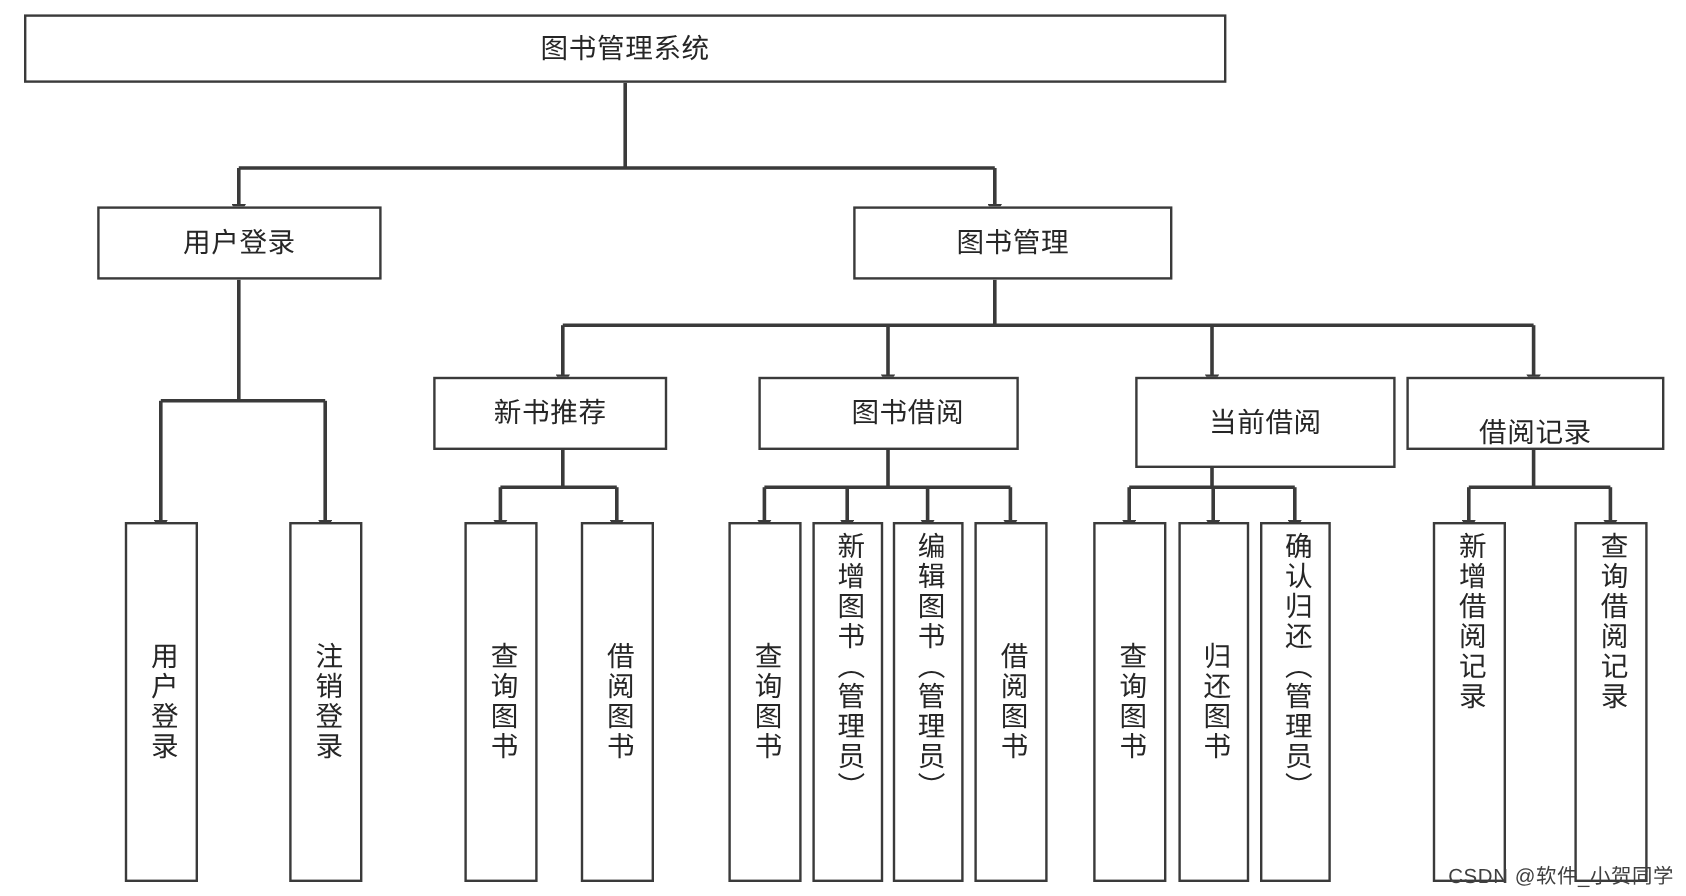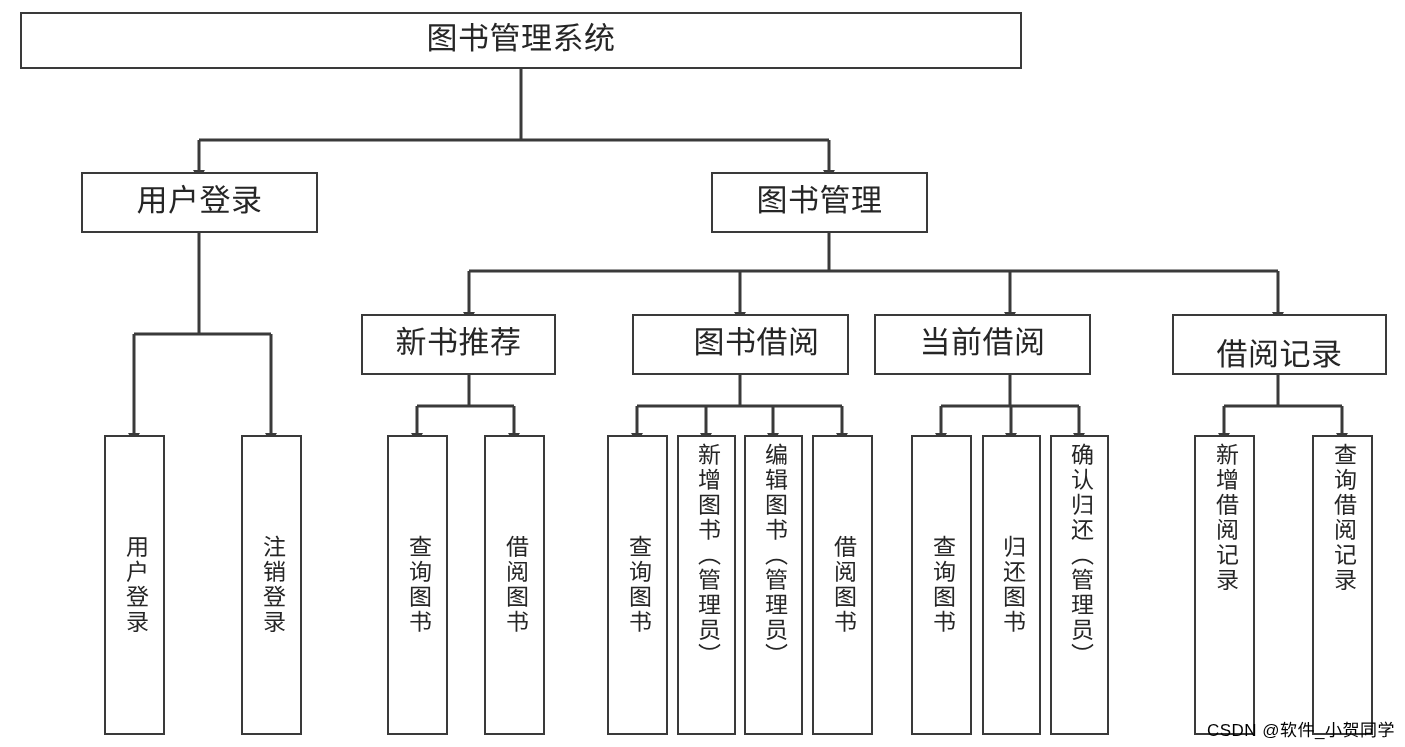--- a/index.html
+++ b/index.html
@@ -37,23 +37,22 @@
     overflow: hidden;
   }
   .node-label {
     color: #262626;
     text-align: center;
     line-height: 1.08;
     white-space: nowrap;
     letter-spacing: 0.5px;
   }
   .node-box.horizontal .node-label {
-    font-size: 31px;
+    font-size: 23px;
     writing-mode: horizontal-tb;
-    font-family: Liberation Mono, monospace;
   }
   .node-box.vertical {
     align-items: flex-start;
     justify-content: center;
     padding-top: 6px;
   }
   .node-box.vertical .node-label {
     font-size: 23px;
     writing-mode: vertical-rl;
     text-orientation: upright;
@@ -62,21 +61,21 @@
   }
   .node-box.vertical.centered {
     align-items: center;
     padding-top: 0;
   }
   #watermark {
     position: absolute;
     right: 10px;
     bottom: 6px;
     font-size: 17px;
-    color: #000000;
+    color: #404040;
     white-space: nowrap;
     pointer-events: none;
     letter-spacing: 0.5px;
     text-align: right;
   }
 </style>
 </head>
 <body>
 
 <div id="diagram-root">
@@ -124,36 +123,36 @@
       </g>
   </svg>
 
   <div id="box-layer">
       <div class="node-box horizontal" style="left: 20px; top: 12px; width: 1002px; height: 57px;">
         <span class="node-label">图书管理系统</span>
       </div>
       <div class="node-box horizontal" style="left: 81px; top: 172px; width: 237px; height: 61px;">
         <span class="node-label">用户登录</span>
       </div>
-      <div class="node-box horizontal" style="left: 711px; top: 172px; width: 217px; height: 61px;">
+      <div class="node-box horizontal" style="left: 711px; top: 172px; width: 266px; height: 61px;">
         <span class="node-label">图书管理</span>
       </div>
       <div class="node-box vertical centered" style="left: 104px; top: 435px; width: 61px; height: 300px;">
         <span class="node-label">用户登录</span>
       </div>
       <div class="node-box vertical centered" style="left: 241px; top: 435px; width: 61px; height: 300px;">
         <span class="node-label">注销登录</span>
       </div>
       <div class="node-box horizontal" style="left: 361px; top: 314px; width: 195px; height: 61px;">
         <span class="node-label">新书推荐</span>
       </div>
       <div class="node-box horizontal" style="left: 632px; top: 314px; width: 217px; height: 61px; padding-left: 32px;">
         <span class="node-label">图书借阅</span>
       </div>
-      <div class="node-box horizontal" style="left: 874px; top: 314px; width: 217px; height: 61px;">
+      <div class="node-box horizontal" style="left: 946px; top: 314px; width: 217px; height: 76px;">
         <span class="node-label">当前借阅</span>
       </div>
       <div class="node-box horizontal" style="left: 1172px; top: 314px; width: 215px; height: 61px; align-items: flex-end;">
         <span class="node-label">借阅记录</span>
       </div>
       <div class="node-box vertical centered" style="left: 387px; top: 435px; width: 61px; height: 300px;">
         <span class="node-label">查询图书</span>
       </div>
       <div class="node-box vertical centered" style="left: 484px; top: 435px; width: 61px; height: 300px;">
         <span class="node-label">借阅图书</span>

